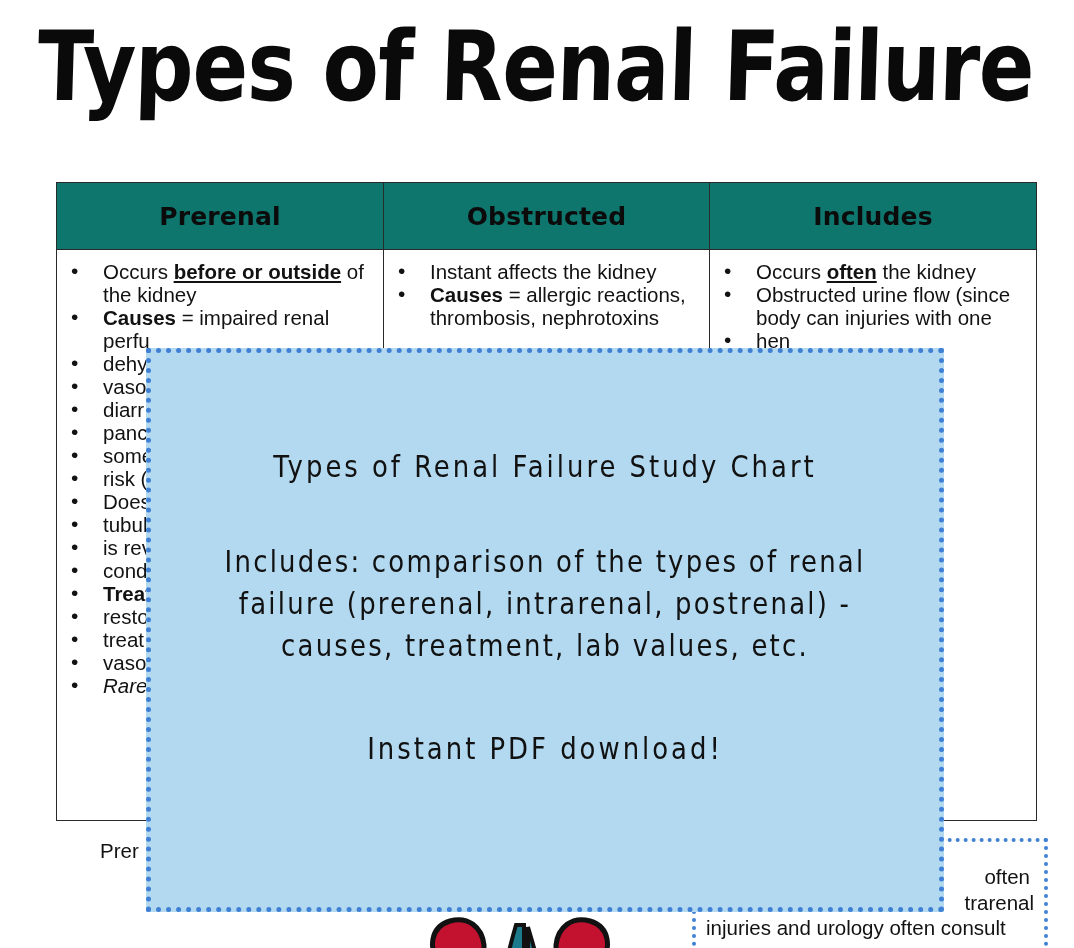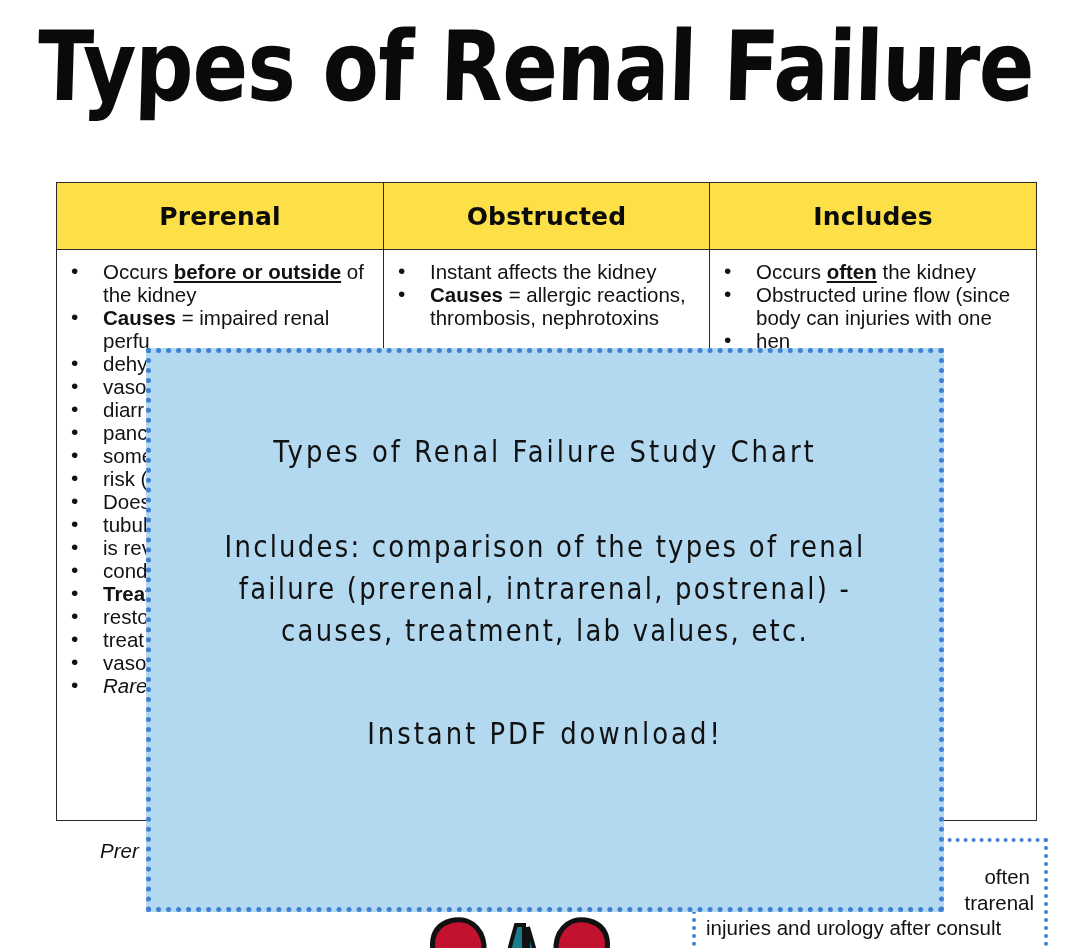--- a/index.html
+++ b/index.html
@@ -41,21 +41,21 @@
     width: 980px;
     border-collapse: collapse;
     table-layout: fixed;
     border: 1px solid #2f2f2f;
   }
   .chart-table col.c1 { width: 327px; }
   .chart-table col.c2 { width: 326px; }
   .chart-table col.c3 { width: 327px; }
 
   .chart-table th {
-    background: #fde047;
+    background: #0f766e;
     color: #0b0b0b;
     border: 1px solid #2a2a2a;
     height: 66px;
     font-family: "DejaVu Sans", sans-serif;
     font-weight: bold;
     font-size: 25px;
     letter-spacing: 0.2px;
     text-align: center;
     vertical-align: middle;
     padding: 0;
@@ -95,21 +95,20 @@
 
   
   .bottom-caption {
     position: absolute;
     left: 100px;
     top: 838px;
     font-size: 20.5px;
     line-height: 25px;
     color: #121212;
     white-space: nowrap;
-    font-style: italic;
   }
 
   .kidney-art {
     position: absolute;
     left: 420px;
     top: 905px;
     width: 200px;
     height: 60px;
   }
 
@@ -144,21 +143,21 @@
     top: 348px;
     width: 798px;
     height: 564px;
     background: #B3D9F0;
     border: 5px dotted #3F80D4;
     box-sizing: border-box;
     z-index: 20;
     font-family: "DejaVu Sans Condensed", "DejaVu Sans", sans-serif;
     color: #111111;
     text-align: center;
-    padding: 0 14px;
+    padding: 15px 14px;
   }
   .promo-heading {
     margin-top: 78px;
     font-size: 31px;
     line-height: 40px;
     letter-spacing: 3.2px;
     font-weight: normal;
     transform: scaleX(0.93);
   }
   .promo-body {
@@ -250,20 +249,20 @@
     <path d="M20 58 C8 44 10 22 30 16 C48 11 62 22 64 40 L64 60 L20 60 Z" fill="#C3122F" stroke="#111111" stroke-width="5"></path>
     <path d="M180 58 C192 44 190 22 170 16 C152 11 138 22 136 40 L136 60 L180 60 Z" fill="#C3122F" stroke="#111111" stroke-width="5"></path>
     <path d="M96 20 C92 34 88 48 86 60 L104 60 C104 46 104 32 104 20 Z" fill="#1B7A8C" stroke="#111111" stroke-width="4"></path>
     <path d="M108 22 C112 36 116 48 118 60 L108 60 Z" fill="#1B7A8C" stroke="#111111" stroke-width="4"></path>
   </svg>
 </div>
 
 <div class="note-box">
   <p class="nb-line1">often</p>
   <p class="nb-line2" style="text-align:right;">trarenal</p>
-  <p class="nb-line3">injuries and urology after consult</p>
+  <p class="nb-line3">injuries and urology often consult</p>
 </div>
 
 <div class="promo-overlay">
   <div class="promo-heading">Types of Renal Failure Study Chart</div>
   <div class="promo-body">Includes: comparison of the types of renal failure (prerenal, intrarenal, postrenal) - causes, treatment, lab values, etc.</div>
   <div class="promo-cta">Instant PDF download!</div>
 </div>
 
 </body></html>

